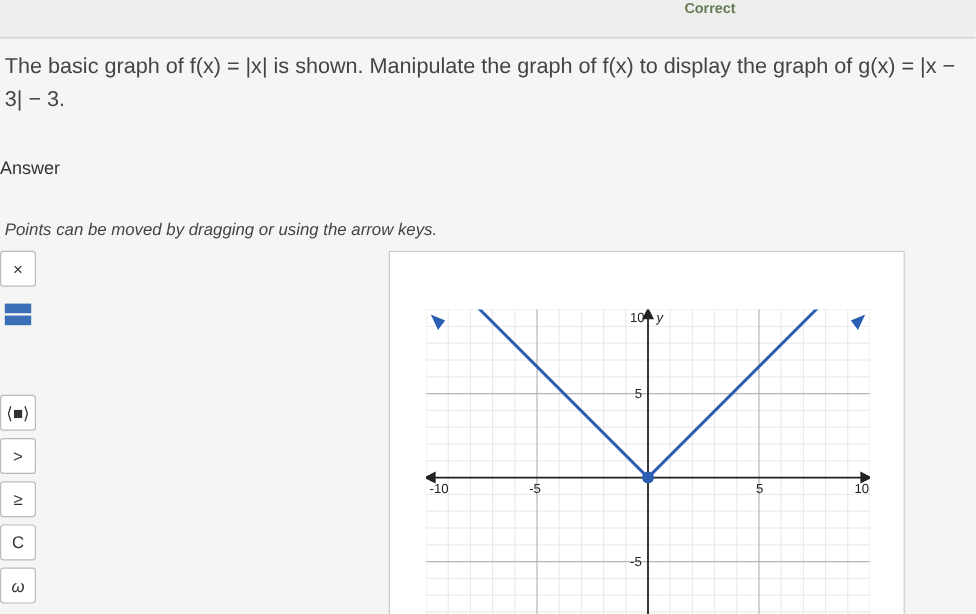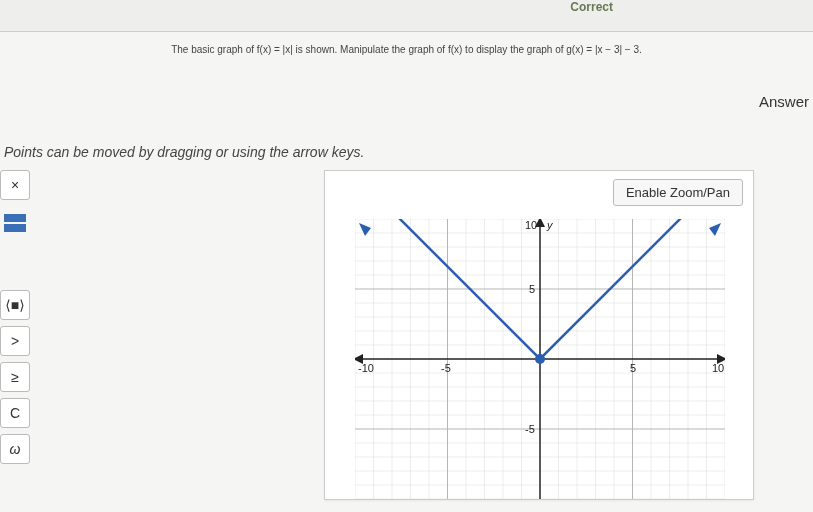--- a/index.html
+++ b/index.html
@@ -17,31 +17,29 @@
     background: #eeeeec;
     border-bottom: 1px solid #ccc;
     text-align: right;
     padding-right: 200px;
     font-size: 12px;
     color: #667a55;
     font-weight: 600;
   }
   .question {
     padding: 10px 4px 6px 4px;
-    font-size: 10px;
+    font-size: 18px;
     color: #444;
     line-height: 1.5;
-    text-align: center;
   }
   .answer-label {
     padding: 30px 4px 4px 0px;
     font-size: 15px;
     color: #333;
     font-weight: 500;
-    text-align: right;
   }
   .hint {
     padding: 30px 4px 10px 4px;
     font-size: 14px;
     color: #444;
     font-style: italic;
   }
   .workspace {
     display: flex;
     gap: 10px;
@@ -148,21 +146,20 @@
     </div>
     <div class="tool-btn">
       <span>C</span>
     </div>
     <div class="tool-btn">
       <span style="font-style:italic;">ω</span>
     </div>
   </div>
 
   <div class="graph-container">
-    <button class="zoom-btn">Enable Zoom/Pan</button>
 
     <div class="grid-wrap">
       <svg class="grid" viewBox="0 0 370 280">
 
         <g>
 
           <line class="minor" x1="0" y1="0" x2="0" y2="280"></line>
             <line class="minor" x1="18.5" y1="0" x2="18.5" y2="280"></line>
             <line class="minor" x1="37" y1="0" x2="37" y2="280"></line>
             <line class="minor" x1="55.5" y1="0" x2="55.5" y2="280"></line>

